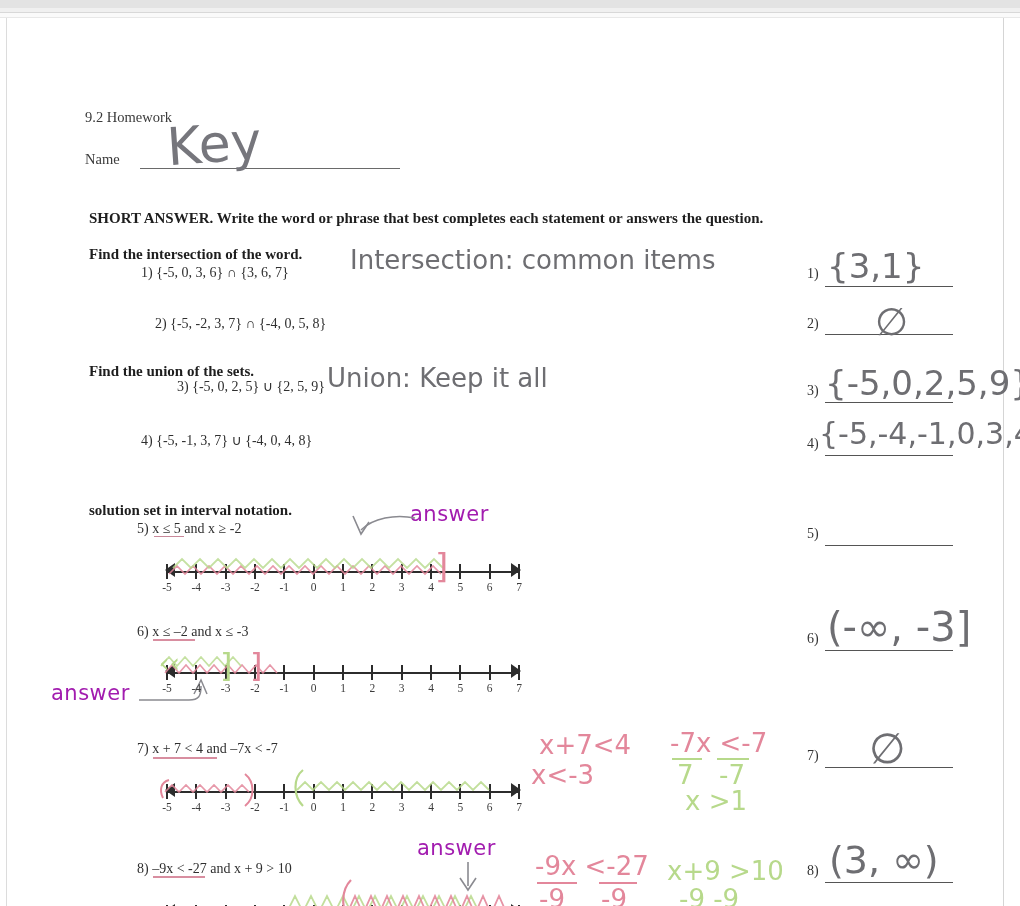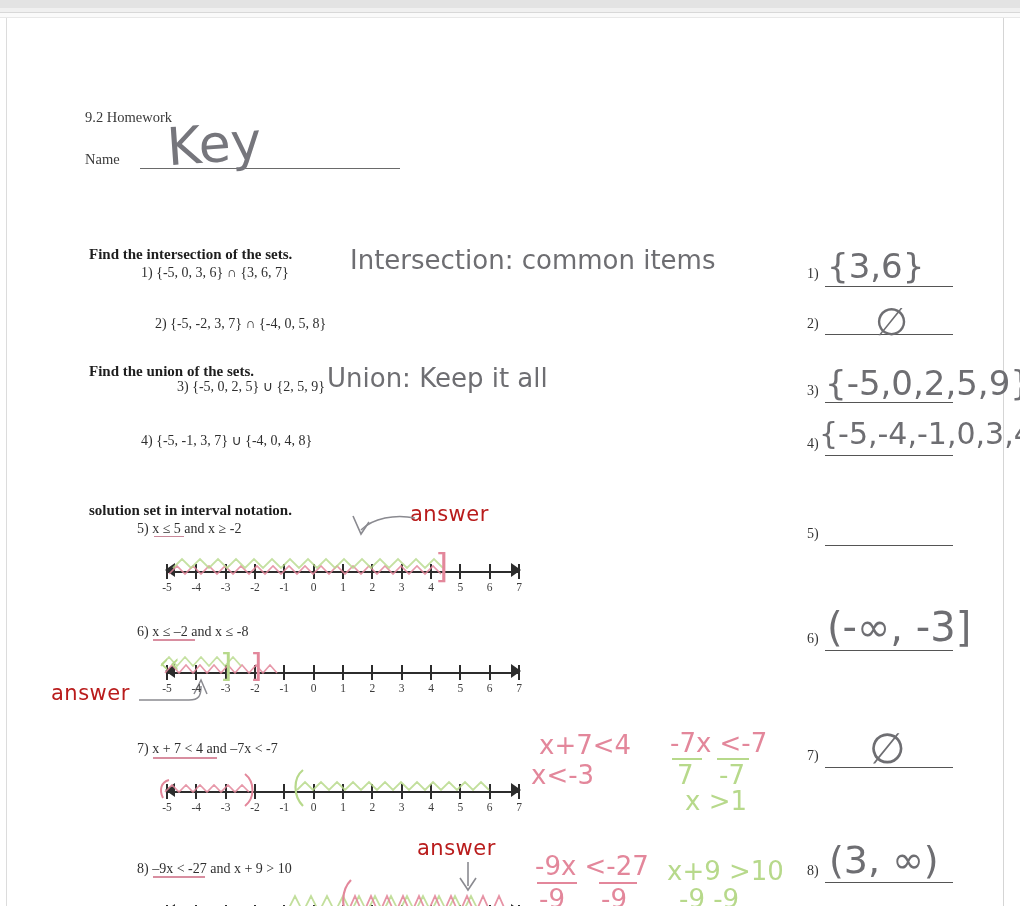--- a/index.html
+++ b/index.html
@@ -36,21 +36,21 @@
   .ansnum{position:absolute;font-size:14px;color:#333;}
   .ansrule{position:absolute;height:1.4px;background:#555;}
 
   
   .hw{position:absolute;font-family:"DejaVu Sans",sans-serif;color:#6e6e72;white-space:nowrap;}
   .hw-pencil{color:#76767c;}
   .hw-big{font-size:34px;}
   .hw-md{font-size:26px;}
   .pink{color:#e3879b;}
   .green{color:#b7d98b;}
-  .hw-note{font-size:21px;color:#b91c1c;letter-spacing:.5px;}
+  .hw-note{font-size:21px;color:#a21caf;letter-spacing:.5px;}
 
   
   .nline{position:absolute;height:40px;}
   .axis{position:absolute;left:0;top:18px;height:2.2px;background:#2c2c2c;width:100%;}
   .tick{position:absolute;top:11px;width:1.8px;height:15px;background:#2c2c2c;}
   .tlabel{position:absolute;top:28px;font-size:11.5px;color:#3c3c3c;font-family:"Liberation Serif",serif;transform:translateX(-50%);}
   .arrL2{position:absolute;top:10px;left:-2px;width:0;height:0;border-top:7px solid transparent;border-bottom:7px solid transparent;border-right:10px solid #2c2c2c;}
   .arrR2{position:absolute;top:10px;right:-2px;width:0;height:0;border-top:7px solid transparent;border-bottom:7px solid transparent;border-left:10px solid #2c2c2c;}
 
   
@@ -65,21 +65,22 @@
   <div class="topbar3"></div>
 
   <div class="page">
     <div class="sheet">
 
       <div class="t doc-title">9.2 Homework</div>
       <div class="t name-lbl">Name</div>
       <div class="name-rule"></div>
       <div class="hw hw-pencil" style="left:160px;top:96px;font-size:52px;transform:rotate(-4deg);">Key</div>
 
-      <div class="t instr i2">Find the intersection of the sets.</div>
+      <div class="t instr i1">SHORT ANSWER.  Write the word or phrase that best completes each statement or answers the question.</div>
+      <div class="t instr i2">Find the intersection of the word.</div>
       <div class="t instr i3">Find the union of the sets.</div>
       <div class="t instr i4b">solution set in interval notation.</div>
 
       <div class="t q q1">
         <span>1)</span>
         <span>{-5, 0, 3, 6} ∩ {3, 6, 7}</span>
       </div>
       <div class="t q q2">
         <span>2)</span>
         <span>{-5, -2, 3, 7} ∩ {-4, 0, 5, 8}</span>
@@ -91,21 +92,21 @@
       <div class="t q q4">
         <span>4)</span>
         <span>{-5, -1, 3, 7} ∪ {-4, 0, 4, 8}</span>
       </div>
       <div class="t q q5">
         <span>5)</span>
         <span>x ≤ 5 and x ≥ -2</span>
       </div>
       <div class="t q q6">
         <span>6)</span>
-        <span>x ≤ –2 and x ≤ -8</span>
+        <span>x ≤ –2 and x ≤ -3</span>
       </div>
       <div class="t q q7">
         <span>7)</span>
         <span>x + 7 &lt; 4 and –7x &lt; -7</span>
       </div>
       <div class="t q q8">
         <span>8)</span>
         <span>–9x &lt; -27 and x + 9 &gt; 10</span>
       </div>
 
@@ -290,21 +291,21 @@
       <div class="hw hw-md pink" style="left:528px;top:833px;">-9x &lt;-27</div>
       <div style="position:absolute;left:530px;top:864px;width:40px;height:2px;background:#e3879b;"></div>
       <div style="position:absolute;left:592px;top:864px;width:38px;height:2px;background:#e3879b;"></div>
       <div class="hw hw-md pink" style="left:532px;top:866px;">-9</div>
       <div class="hw hw-md pink" style="left:594px;top:866px;">-9</div>
       <div class="hw hw-md green" style="left:660px;top:838px;">x+9 &gt;10</div>
       <div class="hw hw-md green" style="left:672px;top:866px;">-9   -9</div>
 
       <div class="ansnum" style="left:800px;top:248px;">1)</div>
       <div class="ansrule" style="left:818px;top:268px;width:128px;"></div>
-      <div class="hw hw-big" style="left:820px;top:228px;">{3,6}</div>
+      <div class="hw hw-big" style="left:820px;top:228px;">{3,1}</div>
 
       <div class="ansnum" style="left:800px;top:298px;">2)</div>
       <div class="ansrule" style="left:818px;top:316px;width:128px;"></div>
       <div class="hw hw-big" style="left:868px;top:282px;font-size:38px;">∅</div>
 
       <div class="ansnum" style="left:800px;top:365px;">3)</div>
       <div class="ansrule" style="left:818px;top:384px;width:128px;"></div>
       <div class="hw hw-big" style="left:818px;top:345px;">{-5,0,2,5,9}</div>
 
       <div class="ansnum" style="left:800px;top:418px;">4)</div>

